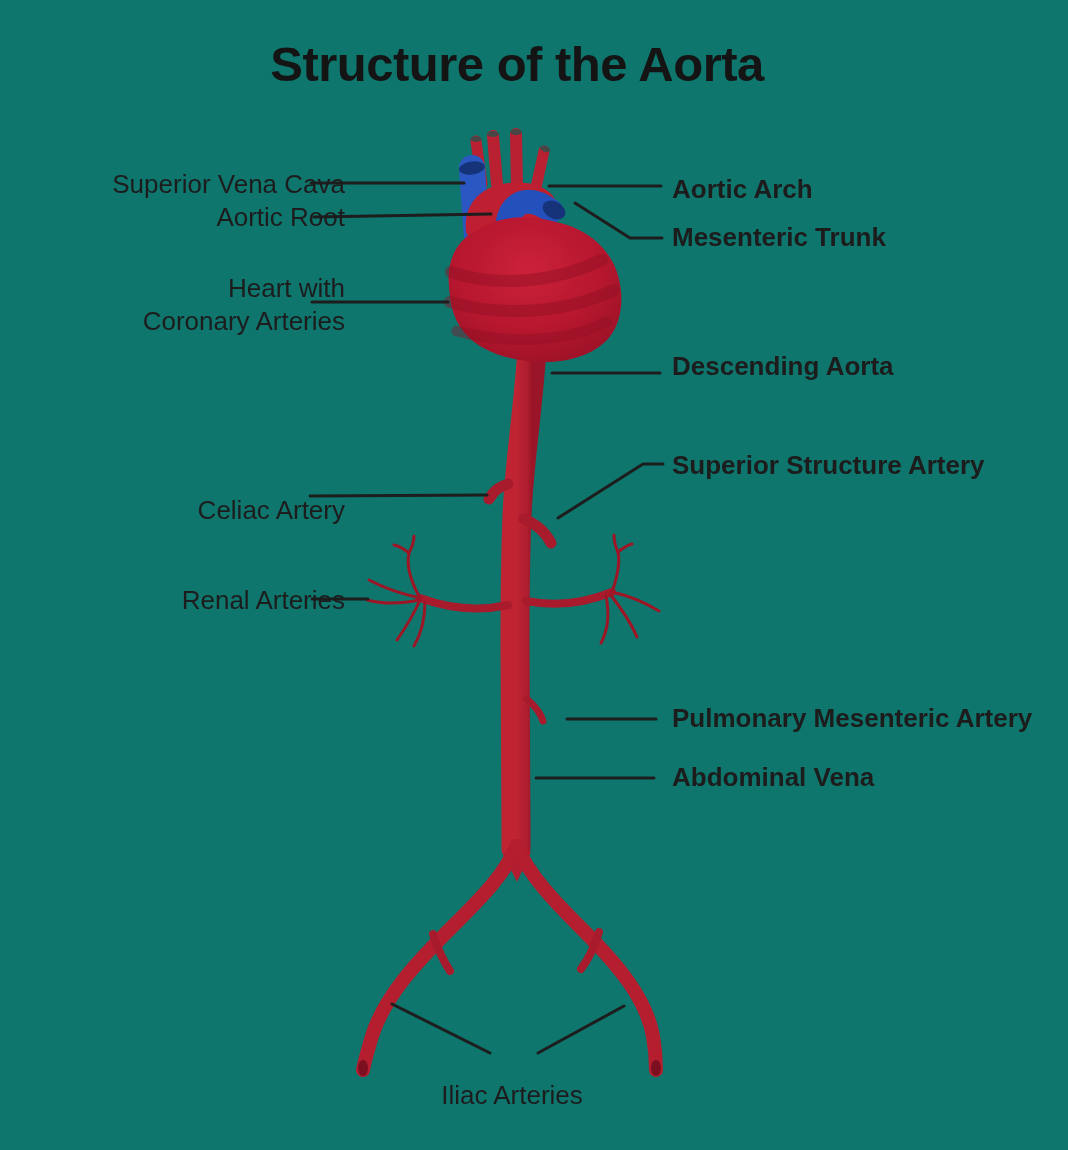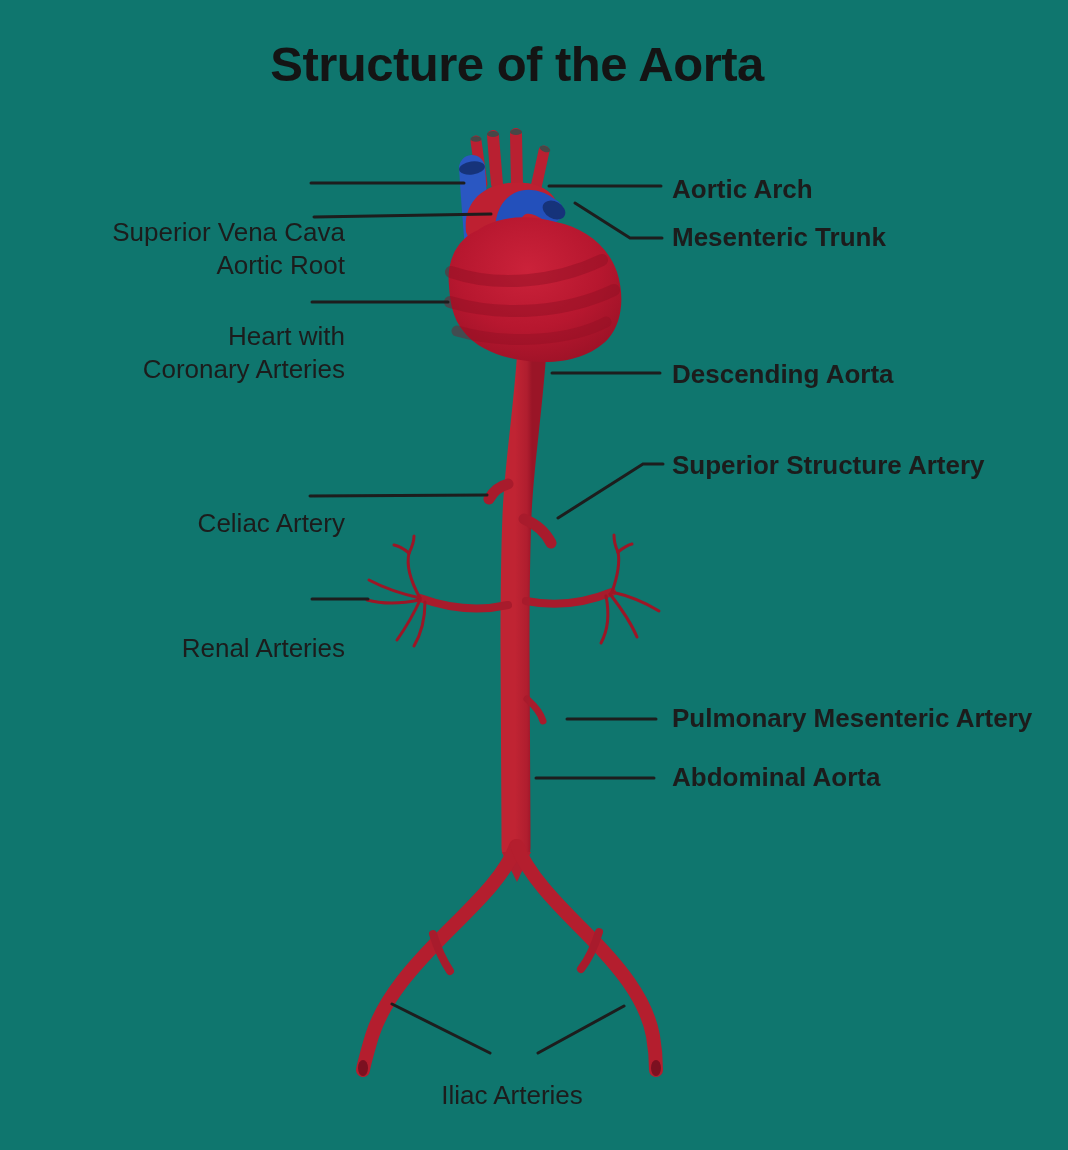--- a/index.html
+++ b/index.html
@@ -14,21 +14,21 @@
   .title {
     position:absolute; left:517px; top:64px;
     transform:translate(-50%,-50%);
     font-size:49px; font-weight:600; letter-spacing:-0.5px;
     white-space:nowrap; color:#141414;
   }
   .lbl {
     position:absolute; font-size:26px; line-height:33px;
     white-space:nowrap; transform:translateY(-50%); color:#1c1c1c;
   }
-  .l-right { right:763px; text-align:right;margin-top:48px; }
+  .l-right { right:763px; text-align:right; }
   .l-left  { left:672px; text-align:center;font-weight:bold; }
   .l-center{ left:512px; transform:translate(-50%,-50%); text-align:left; }
   .watermark {
     position:absolute; right:18px; top:1112px; transform:translateY(-50%);
     font-size:57px; font-weight:700; color:#c7c7c7; letter-spacing:0.5px;
     white-space:nowrap;
   }
 </style>
 </head>
 <body>
@@ -142,25 +142,25 @@
   </svg>
 
   <div class="title">Structure of the Aorta</div>
 
   <div class="lbl l-right" style="top:184px">Superior Vena Cava</div>
   <div class="lbl l-right" style="top:217px">Aortic Root</div>
   <div class="lbl l-right" style="top:305px">
     <div>Heart with</div>
     <div>Coronary Arteries</div>
   </div>
-  <div class="lbl l-right" style="top:475px">Celiac Artery</div>
+  <div class="lbl l-right" style="top:510px">Celiac Artery</div>
   <div class="lbl l-right" style="top:600px">Renal Arteries</div>
 
   <div class="lbl l-left" style="top:189px">Aortic Arch</div>
   <div class="lbl l-left" style="top:237px">Mesenteric Trunk</div>
-  <div class="lbl l-left" style="top:374px">Descending Aorta</div>
+  <div class="lbl l-left" style="top:366px">Descending Aorta</div>
   <div class="lbl l-left" style="top:465px">Superior Structure Artery</div>
   <div class="lbl l-left" style="top:718px">Pulmonary Mesenteric Artery</div>
-  <div class="lbl l-left" style="top:777px">Abdominal Aorta</div>
+  <div class="lbl l-left" style="top:777px">Abdominal Vena</div>
 
   <div class="lbl l-center" style="top:1095px">Iliac Arteries</div>
 
 </div>
 
 </body></html>

